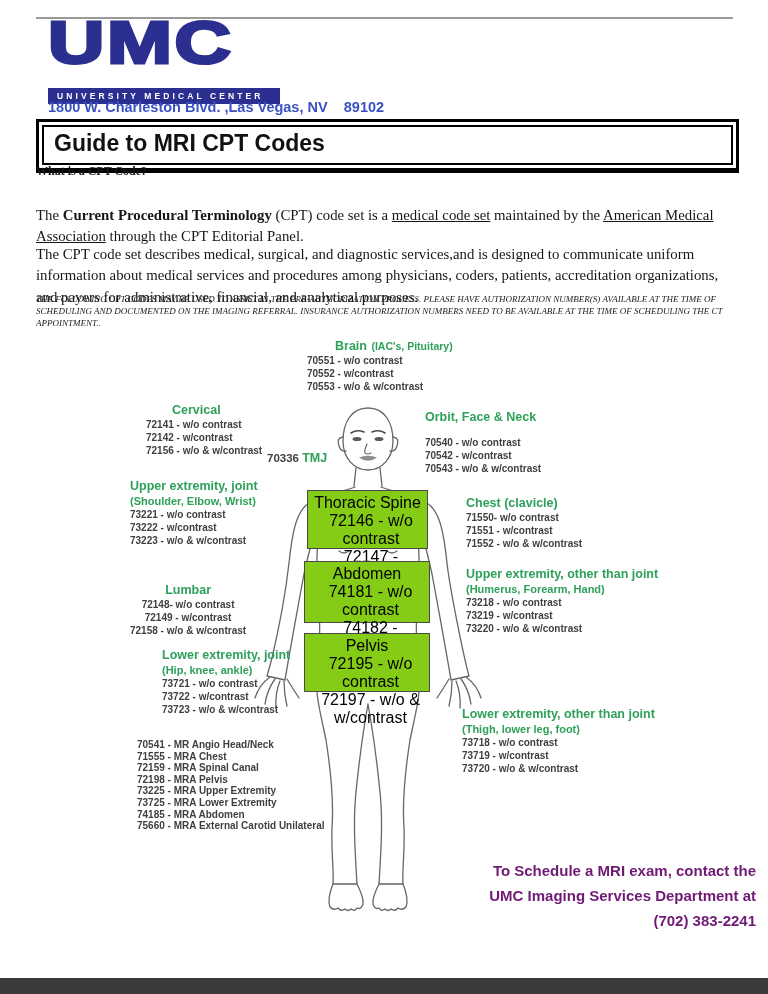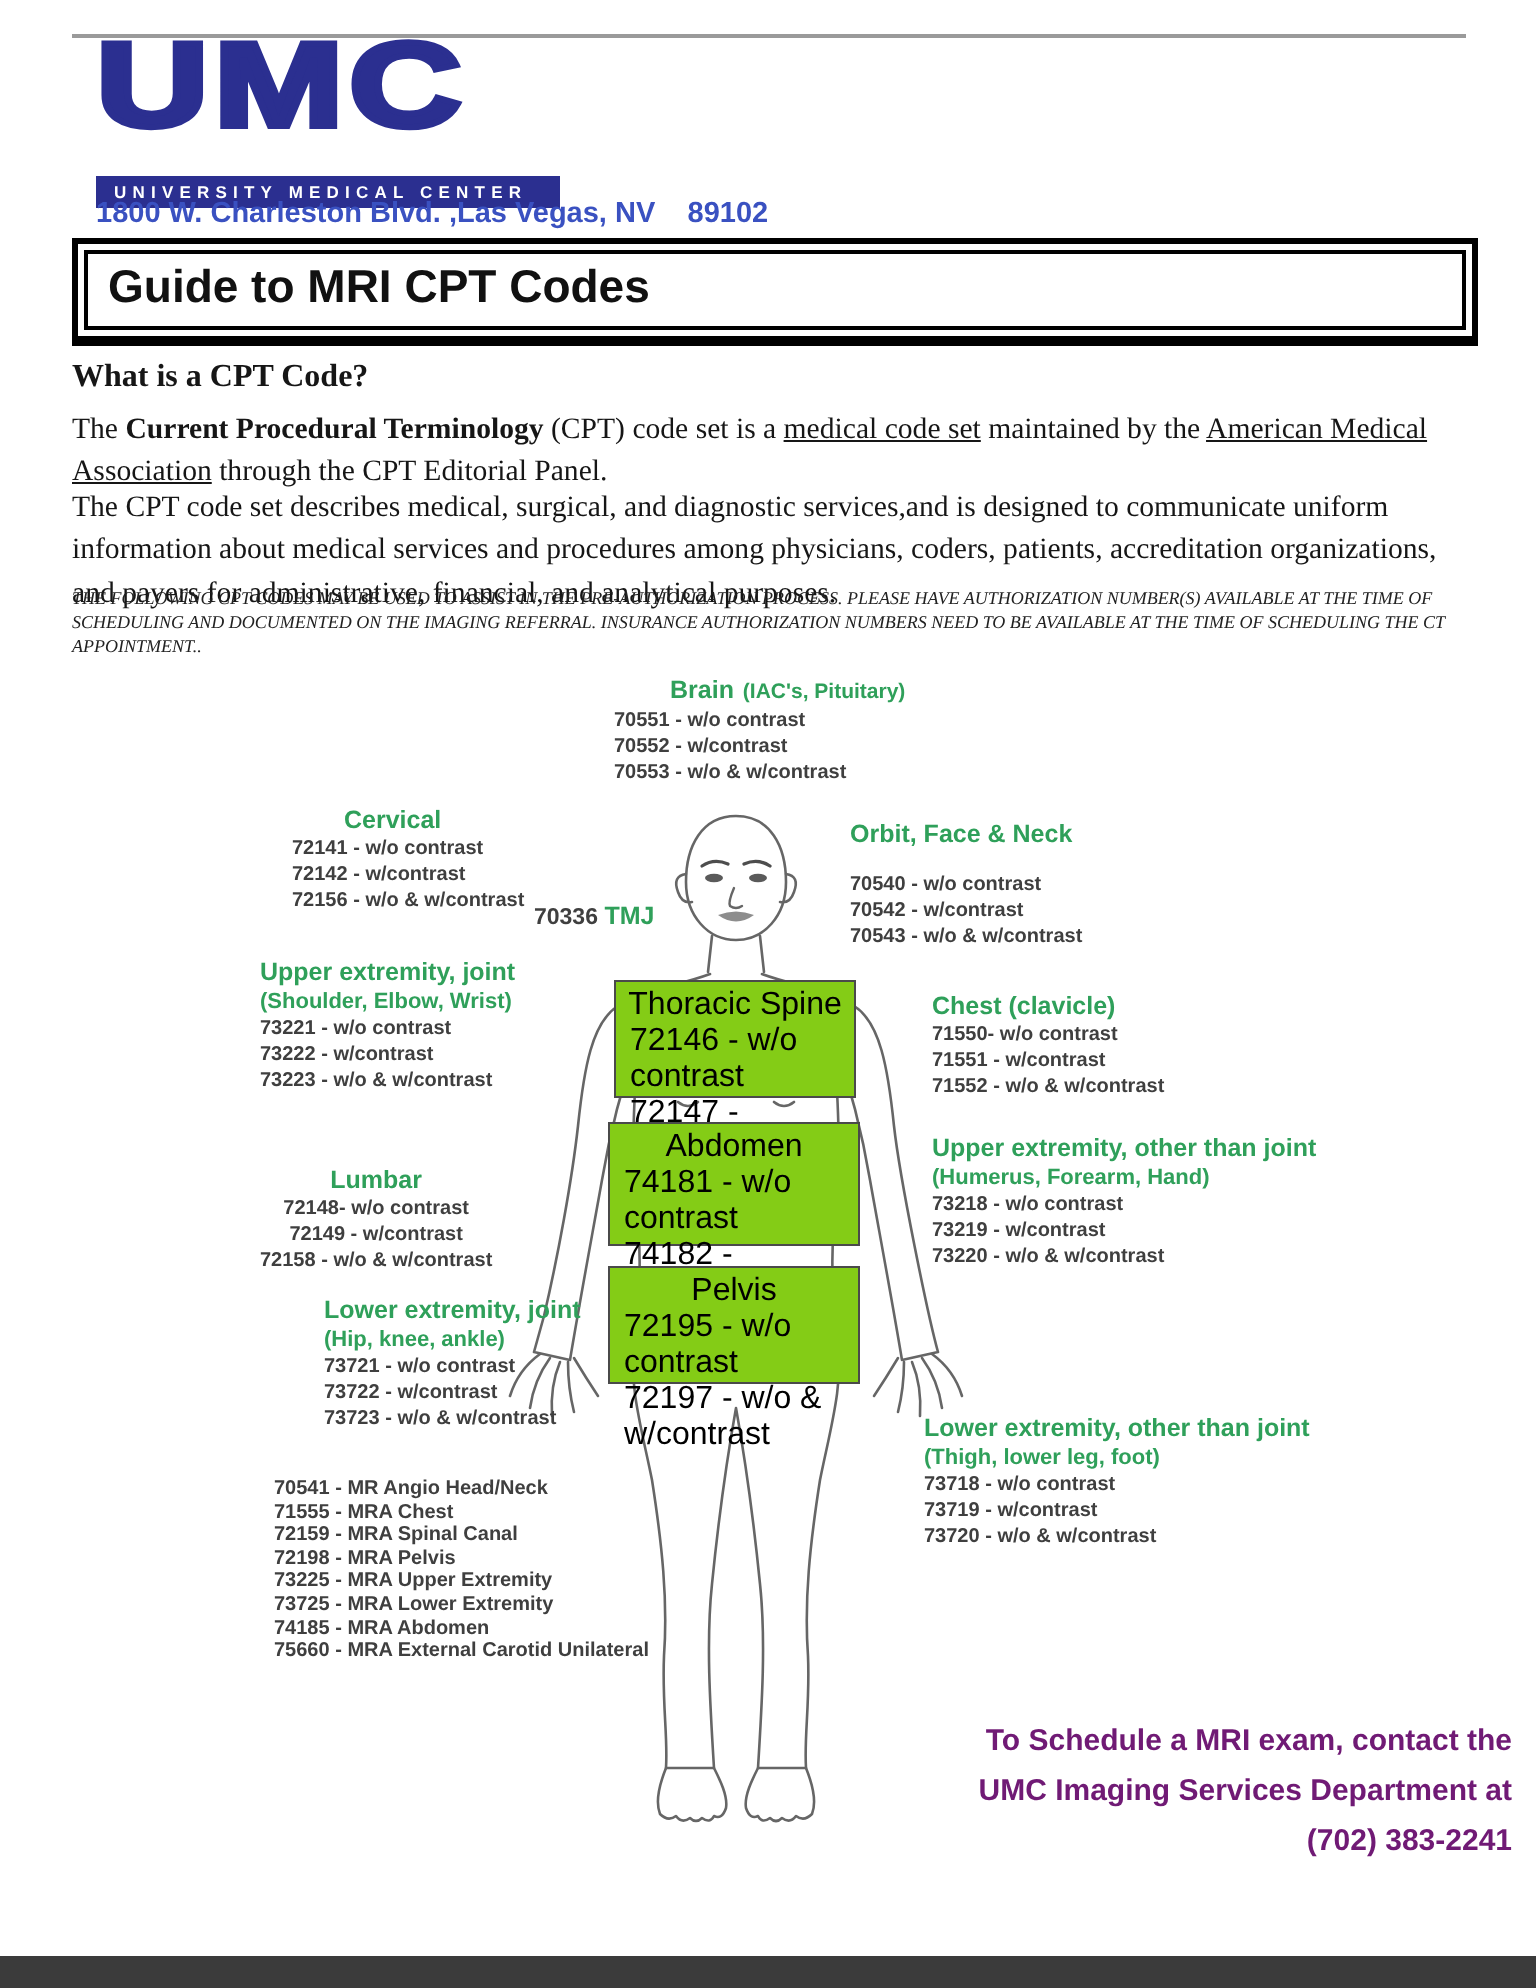--- a/index.html
+++ b/index.html
@@ -18,40 +18,40 @@
            font-weight:bold;font-size:14.5px;white-space:pre;}
 
   
   .title-box{position:absolute;left:36px;top:119px;width:691px;border:3px solid #000;
              border-bottom-width:5px;background:#fff;padding:3px;}
   .title-inner{border:2px solid #000;padding:3px 10px 6px 10px;}
   .page-title{font-weight:bold;font-size:23px;color:#111;}
 
   
   .serif{font-family:"Liberation Serif",serif;color:#161616;}
-  .intro-heading{position:absolute;left:36px;top:164px;font-weight:bold;font-size:16px;margin-top:16px;}
+  .intro-heading{position:absolute;left:36px;top:164px;font-weight:bold;font-size:12px;}
   .para{position:absolute;left:36px;width:700px;font-size:14.8px;line-height:21.5px;}
   .p1{top:190px;}
   .p2{top:229px;}
   .u{text-decoration:underline;}
   .b{font-weight:bold;}
   .disclaimer{position:absolute;left:36px;top:293px;width:700px;font-style:italic;
               font-size:9px;line-height:12px;color:#222;}
 
   
   .diagram{position:absolute;left:0;top:330px;width:768px;height:600px;}
   .body-svg{position:absolute;left:226px;top:70px;width:256px;height:520px;}
   .sec{position:absolute;}
   .sec .t{color:var(--green);font-weight:700;font-size:12.5px;line-height:15px;}
   .sec .tn{color:var(--green);font-weight:700;font-size:10.5px;}
   .sec .sub{color:var(--green);font-weight:700;font-size:11px;line-height:14px;}
   .sec .c{color:var(--code-text);font-size:10px;line-height:13px;font-weight:600;}
   .boxsec{position:absolute;border:1.5px solid #4a4a4a;background:#84cc16;z-index:3;}
   .boxsec .t{display:block;text-align:center;margin-top:3px;}
-  .boxsec .c{padding-left:7px;}
+  .boxsec .c{padding-left:7px;text-align:center;}
   .tmj{position:absolute;left:267px;top:121px;font-size:11.5px;font-weight:700;}
   .tmj .num{color:var(--code-text);}
   .tmj .lbl{color:var(--green);font-size:12.5px;}
   .mra{position:absolute;left:137px;top:409px;}
   .mra .c{color:var(--code-text);font-size:10px;line-height:11.6px;font-weight:600;}
 
   
   .contact{position:absolute;right:28px;top:858px;width:330px;text-align:right;
            font-weight:bold;font-size:15px;line-height:25px;color:#701a75;}
   .bottom-bar{position:absolute;left:0;bottom:0;width:768px;height:16px;background:var(--bar-dark);}

